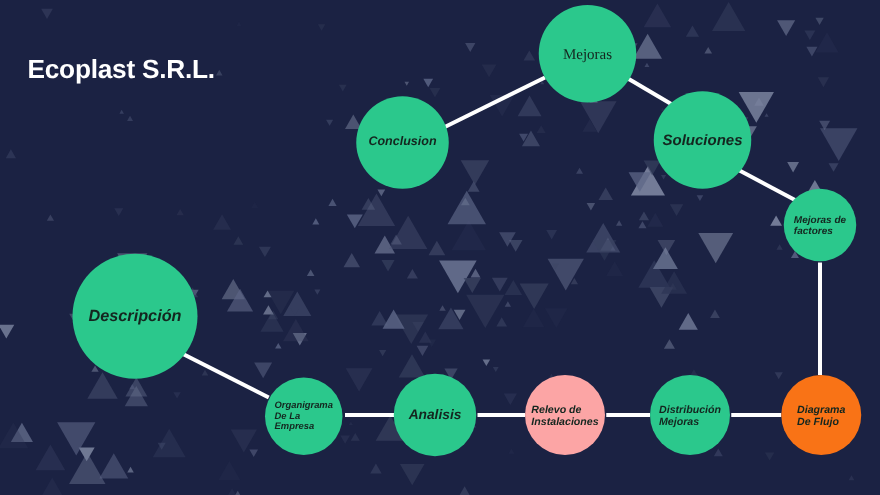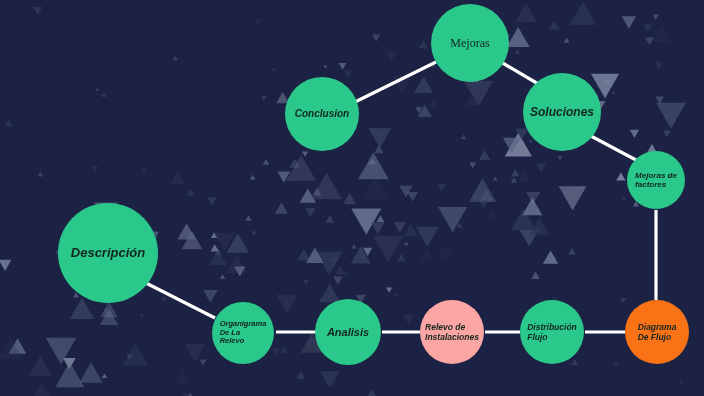--- a/index.html
+++ b/index.html
@@ -314,20 +314,21 @@
       <line x1="276" y1="332" x2="316" y2="332" stroke="#ffffff" stroke-width="3.2" stroke-linecap="butt"></line>
       <line x1="382" y1="332" x2="420" y2="332" stroke="#ffffff" stroke-width="3.2" stroke-linecap="butt"></line>
       <line x1="485" y1="332" x2="520" y2="332" stroke="#ffffff" stroke-width="3.2" stroke-linecap="butt"></line>
       <line x1="585" y1="332" x2="625" y2="332" stroke="#ffffff" stroke-width="3.2" stroke-linecap="butt"></line>
       <line x1="656" y1="300" x2="656" y2="210" stroke="#ffffff" stroke-width="3.2" stroke-linecap="butt"></line>
       <line x1="636" y1="160" x2="589" y2="135" stroke="#ffffff" stroke-width="3.2" stroke-linecap="butt"></line>
       <line x1="540" y1="85" x2="501" y2="62" stroke="#ffffff" stroke-width="3.2" stroke-linecap="butt"></line>
       <line x1="436" y1="62" x2="355" y2="102" stroke="#ffffff" stroke-width="3.2" stroke-linecap="butt"></line>
     </svg>
 
+  <div id="deck-title" style="color: rgb(255, 255, 255);">Ecoplast S.R.L.</div>
 
   <div id="node-layer">
       <div class="node" style="left: 58px; top: 203px; width: 100px; height: 100px; background: rgb(43, 200, 140);">
         <span class="node-label" style="font-size: 13px; color: rgb(20, 38, 31);">Descripción</span>
       </div>
       <div class="node" style="left: 285px; top: 77px; width: 74px; height: 74px; background: rgb(43, 200, 140);">
         <span class="node-label" style="font-size: 10px; color: rgb(20, 38, 31);">Conclusion</span>
       </div>
       <div class="node serif" style="left: 431px; top: 4px; width: 78px; height: 78px; background: rgb(43, 200, 140);">
         <span class="node-label" style="font-size: 12px; color: rgb(20, 38, 31);">Mejoras</span>
@@ -335,32 +336,32 @@
       <div class="node" style="left: 523px; top: 73px; width: 78px; height: 78px; background: rgb(43, 200, 140);">
         <span class="node-label" style="font-size: 12px; color: rgb(20, 38, 31);">Soluciones</span>
       </div>
       <div class="node" style="left: 627px; top: 151px; width: 58px; height: 58px; background: rgb(43, 200, 140);">
         <span class="node-label" style="font-size: 8px; color: rgb(20, 38, 31);">Mejoras de
 factores</span>
       </div>
       <div class="node" style="left: 212px; top: 302px; width: 62px; height: 62px; background: rgb(43, 200, 140);">
         <span class="node-label" style="font-size: 7.5px; color: rgb(20, 38, 31);">Organigrama
 De La
-Relevo</span>
+Empresa</span>
       </div>
       <div class="node" style="left: 315px; top: 299px; width: 66px; height: 66px; background: rgb(43, 200, 140);">
         <span class="node-label" style="font-size: 11px; color: rgb(20, 38, 31);">Analisis</span>
       </div>
       <div class="node" style="left: 420px; top: 300px; width: 64px; height: 64px; background: #fca5a5;">
         <span class="node-label" style="font-size: 8.5px; color: rgb(20, 38, 31);">Relevo de
 Instalaciones</span>
       </div>
       <div class="node" style="left: 520px; top: 300px; width: 64px; height: 64px; background: rgb(43, 200, 140);">
         <span class="node-label" style="font-size: 8.5px; color: rgb(20, 38, 31);">Distribución
-Flujo</span>
+Mejoras</span>
       </div>
       <div class="node" style="left: 625px; top: 300px; width: 64px; height: 64px; background: #f97316;">
         <span class="node-label" style="font-size: 8.5px; color: rgb(20, 38, 31);">Diagrama
 De Flujo</span>
       </div>
     </div>
 
 </div>
 
 </body></html>

